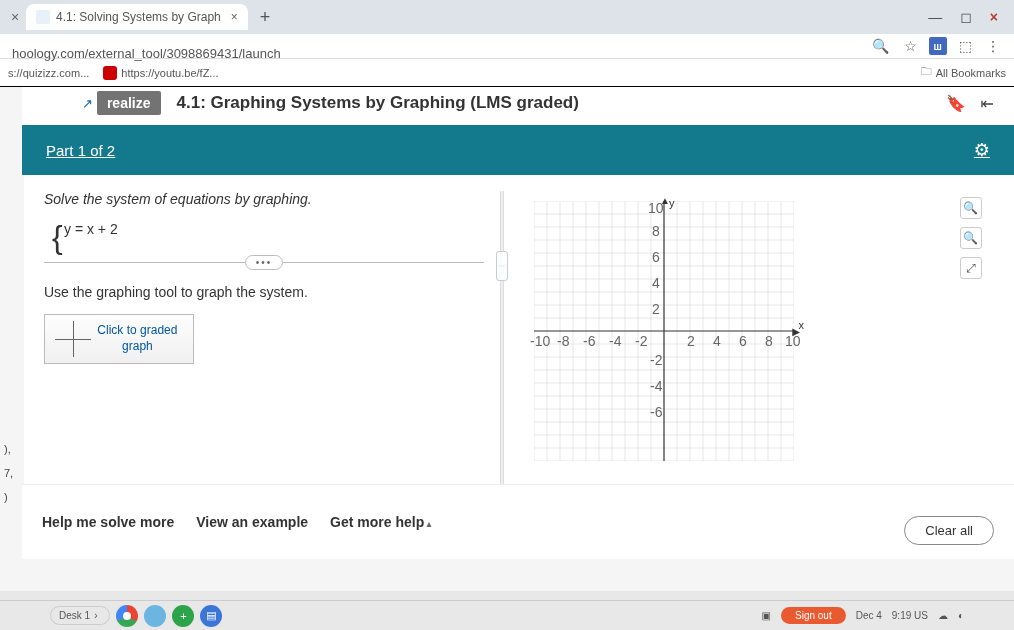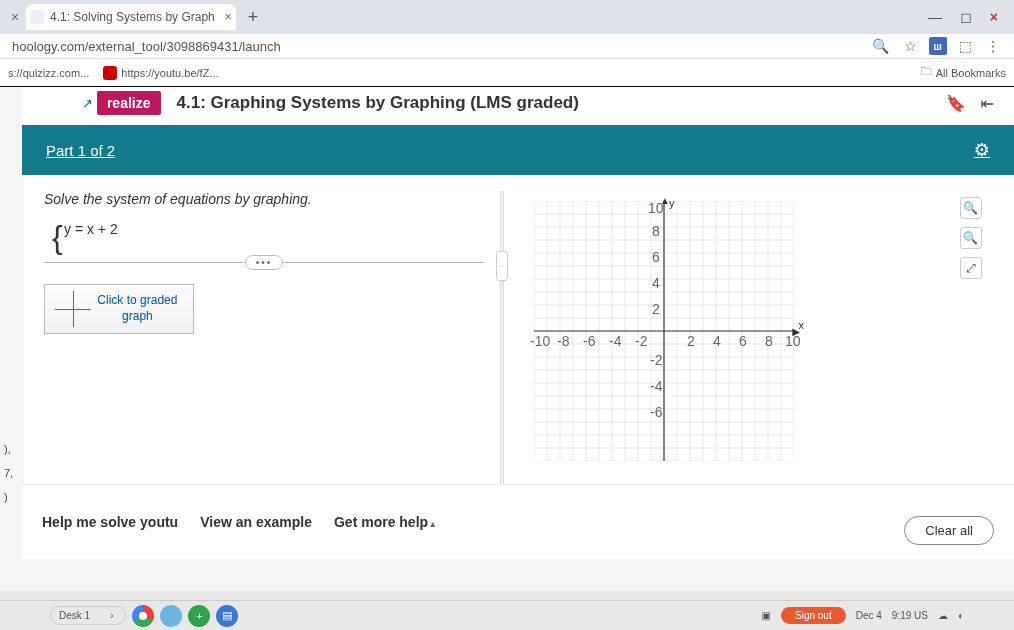--- a/index.html
+++ b/index.html
@@ -1,45 +1,45 @@
 <!DOCTYPE html>
 <html><head>
   <meta charset="utf-8">
   <style>
     * { box-sizing: border-box; margin: 0; padding: 0; font-family: Arial, sans-serif; }
     body { width: 1014px; height: 630px; background: #e8e8e8; overflow: hidden; position: relative; }
     
     
     .browser-tabs { height: 34px; background: #dde3e8; display: flex; align-items: center; padding: 0 8px; }
     .tab-close-left { width: 14px; text-align: center; color: #666; font-size: 14px; cursor: pointer; }
-    .tab { display: flex; align-items: center; background: #fff; border-radius: 8px 8px 0 0; padding: 6px 4px; margin-left: 4px; font-size: 12px; color: #555; max-width: 240px; }
+    .tab { display: flex; align-items: center; background: #fff; border-radius: 8px 8px 0 0; padding: 6px 10px; margin-left: 4px; font-size: 12px; color: #555; max-width: 240px; }
     .tab-favicon { width: 14px; height: 14px; margin-right: 6px; background: #e8f0f8; border-radius: 2px; }
     .tab-close { margin-left: 10px; color: #666; cursor: pointer; }
     .new-tab { margin-left: 12px; color: #555; font-size: 18px; cursor: pointer; }
     .browser-window-controls { margin-left: auto; display: flex; gap: 18px; padding-right: 8px; color: #555; }
     .win-ctrl { cursor: pointer; font-size: 14px; }
     .win-close { color: #c0392b; font-weight: bold; }
     
-    .url-bar { height: 18px; background: #fff; display: flex; align-items: center; padding: 12px 12px; border-bottom: 1px solid #ddd; }
+    .url-bar { height: 18px; background: #fff; display: flex; padding: 12px 12px; border-bottom: 1px solid #ddd; }
     .url-text { flex: 1; color: #555; font-size: 13px; }
     .url-icons { display: flex; align-items: center; gap: 10px; color: #555; }
     .url-icon { cursor: pointer; font-size: 14px; padding: 2px; }
     .blue-icon { background: #4169c0; color: #fff; width: 18px; height: 18px; display: flex; align-items: center; justify-content: center; border-radius: 2px; font-size: 10px; font-weight: bold; }
     
     .bookmarks-bar { height: 28px; background: #fff; display: flex; align-items: center; padding: 0 8px; font-size: 11px; color: #555; border-bottom: 1px solid #000000; }
     .bookmark-item { display: flex; align-items: center; margin-right: 14px; cursor: pointer; }
     .bm-icon-red { width: 14px; height: 14px; background: #cc0000; border-radius: 3px; margin-right: 4px; }
     .all-bookmarks { margin-left: auto; display: flex; align-items: center; cursor: pointer; }
     .folder-icon { margin-right: 4px; }
     
     
     .content { background: #f5f5f5; height: calc(630px - 96px - 30px); position: relative; padding-left: 22px; }
     
     .realize-header { display: flex; align-items: center; padding: 4px 20px 10px 60px; background: #fff; }
-    .realize-badge { background: #be185d; color: #fff; padding: 4px 10px; font-size: 14px; font-weight: 600; border-radius: 2px; }
+    .realize-badge { background: #737373; color: #fff; padding: 4px 10px; font-size: 14px; font-weight: 600; border-radius: 2px; }
     .realize-arrow { color: #1167b1; font-size: 13px; margin-right: 4px; }
     .lesson-title { margin-left: 16px; font-size: 17px; font-weight: 600; color: #333; }
     .header-right { margin-left: auto; display: flex; gap: 14px; color: #444; }
     .header-icon { cursor: pointer; font-size: 16px; }
     
     .part-bar { background: #137a8e; color: #fff; padding: 14px 24px; display: flex; align-items: center; text-decoration: underline; }
     .part-text { font-size: 15px; }
     .gear-right { margin-left: auto; cursor: pointer; color: #fff; font-size: 18px; }
     
     .main-area { background: #fff; margin: 0 0 0 2px; padding: 16px 20px 0 20px; display: flex; position: relative; height: 310px; }
@@ -77,21 +77,21 @@
     .zoom-btn { width: 22px; height: 22px; border: 1px solid #ccc; border-radius: 3px; background: #fff; display: flex; align-items: center; justify-content: center; cursor: pointer; font-size: 12px; color: #555; }
     
     .bottom-bar { position: absolute; bottom: 32px; left: 22px; right: 0; background: #fff; padding: 14px 20px; display: flex; align-items: center; font-size: 14px; border-top: 1px solid #eee; }
     .help-link { font-weight: 600; color: #333; margin-right: 22px; cursor: pointer; }
     .clear-btn { margin-left: auto; border: 1.5px solid #888; border-radius: 18px; padding: 6px 20px; background: #fff; cursor: pointer; font-size: 13px; color: #333; margin-top: 17px; }
     .check-btn { background: linear-gradient(#f08ab3, #e76ba2); color: #fff; border: none; border-radius: 18px; padding: 7px 18px; margin-left: 14px; font-size: 13px; font-weight: 600; cursor: pointer; }
     .dropdown-caret::after { content: ' ▴'; font-size: 9px; color: #666; }
     
     
     .taskbar { position: absolute; bottom: 0; left: 0; right: 0; height: 30px; background: #e8e8e8; display: flex; align-items: center; padding: 0 50px; gap: 6px; border-top: 1px solid #ccc; }
-    .task-desk { font-size: 10px; color: #555; padding: 3px 12px 3px 8px; border: 1px solid #ccc; border-radius: 12px; display: flex; align-items: center; gap: 20px; cursor: pointer; }
+    .task-desk { font-size: 10px; color: #555; padding: 3px 12px 3px 8px; border: 1px solid #ccc; border-radius: 12px; display: flex; align-items: center; gap: 4px; cursor: pointer; }
     .task-icon { width: 22px; height: 22px; border-radius: 50%; display: flex; align-items: center; justify-content: center; font-size: 11px; cursor: pointer; }
     .chrome-i { background: conic-gradient(#ea4335 0 120deg, #34a853 120deg 240deg, #4285f4 240deg); position: relative; }
     .chrome-i::after { content: ''; width: 8px; height: 8px; background: #fff; border-radius: 50%; position: absolute; }
     .task-right { margin-left: auto; display: flex; align-items: center; gap: 10px; font-size: 10px; color: #555; }
     .signout-btn { background: #ea5a30; color: #fff; border-radius: 12px; padding: 3px 14px; font-size: 10px; cursor: pointer; }
     
     .side-fragment { position: absolute; left: 0; top: 350px; font-size: 11px; color: #444; line-height: 2.2; padding-left: 4px; }
   </style>
 </head>
 <body>
@@ -158,20 +158,21 @@
       <div class="prompt">Solve the system of equations by graphing.</div>
       <div class="equations">
         <span class="brace">{</span>
         <div class="eq-line">y = x + 2</div>
       </div>
       <div class="divider-row">
         <div class="divider-line"></div>
         <div class="dots-box">•••</div>
         <div class="divider-line"></div>
       </div>
+      <div class="instruction2">Use the graphing tool to graph the system.</div>
       <div class="click-enlarge">
         <div class="mini-graph"></div>
         <div class="click-text">Click to graded graph</div>
       </div>
     </div>
 
     <div class="mid-sep">
       <div class="mid-handle">⋮</div>
     </div>
 
@@ -256,21 +257,21 @@
         <div class="zoom-btn">🔍</div>
         <div class="zoom-btn">🔍</div>
         <div class="zoom-btn">⤢</div>
       </div>
     </div>
   </div>
 
   <div class="side-fragment">),<br>7,<br>)</div>
 
   <div class="bottom-bar">
-    <span class="help-link">Help me solve youtu</span>
+    <span class="help-link">Help me solve more</span>
     <span class="help-link">View an example</span>
     <span class="help-link dropdown-caret">Get more help</span>
     <button class="clear-btn">Clear all</button>
   </div>
 </div>
 
 <div class="taskbar">
   <span class="task-desk">
       <span>Desk 1</span>
       <span>›</span>

